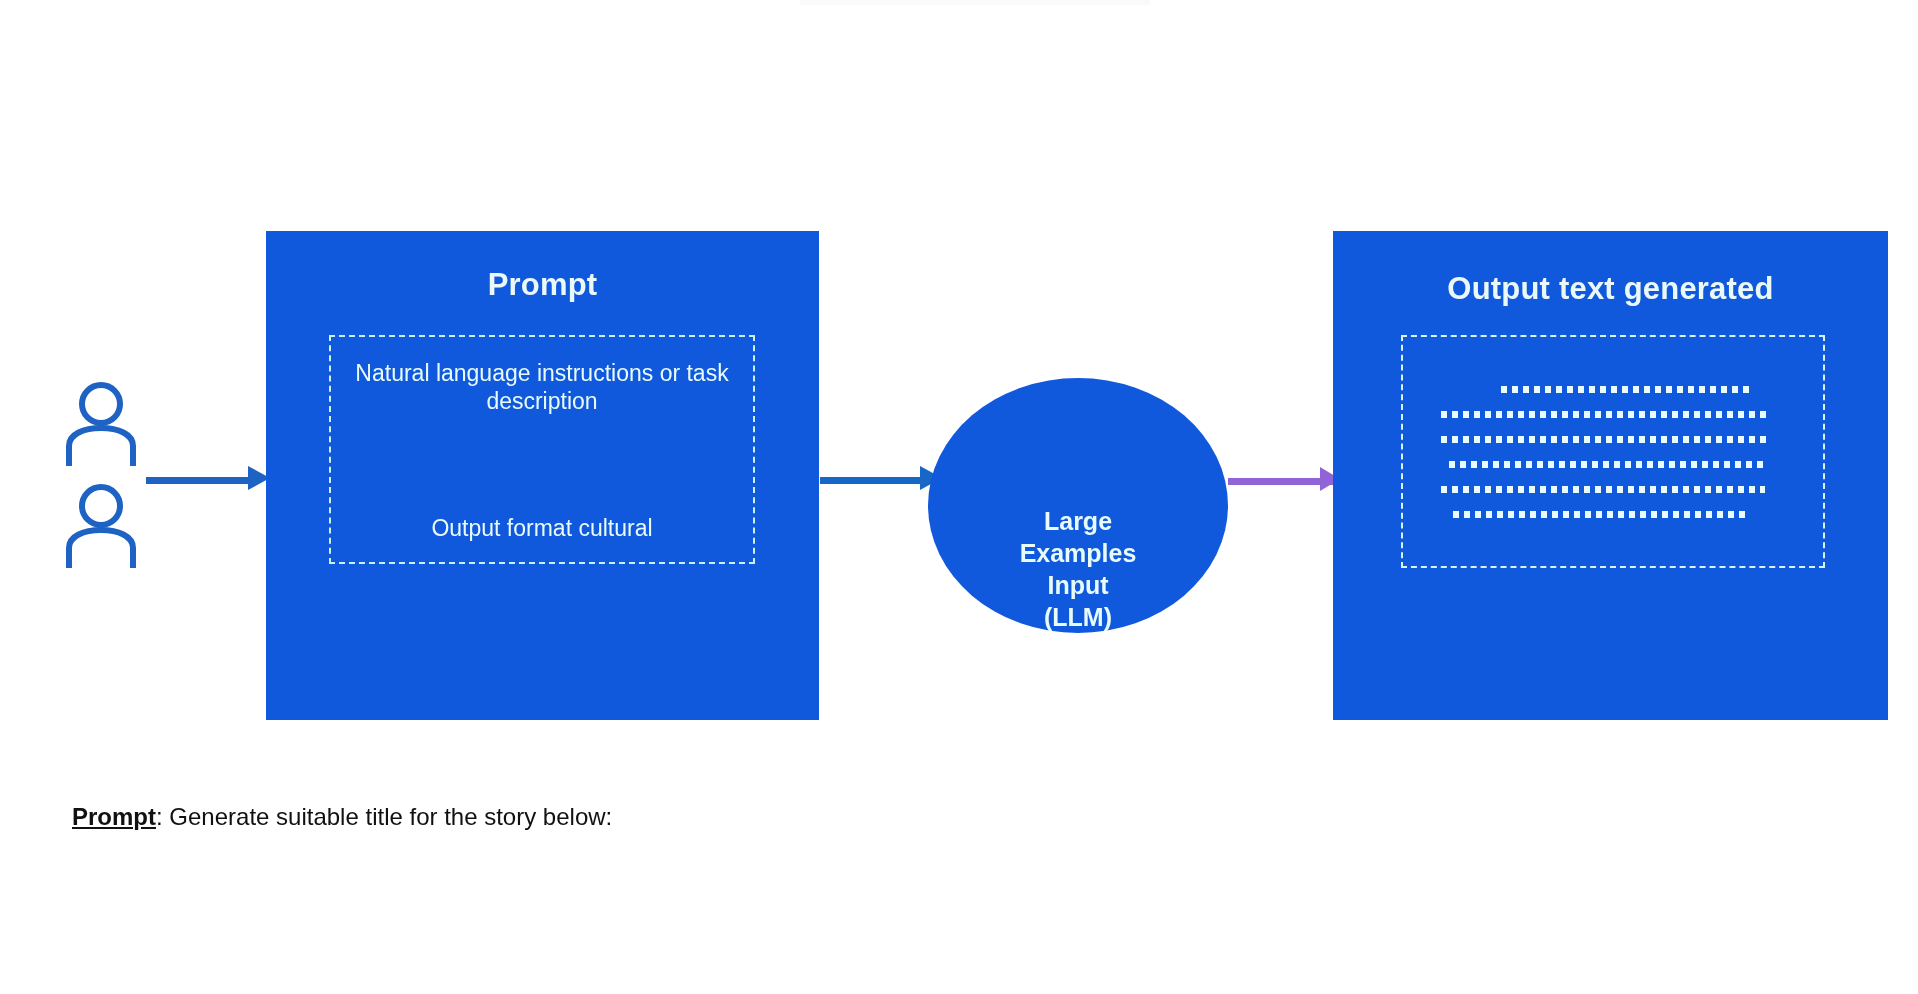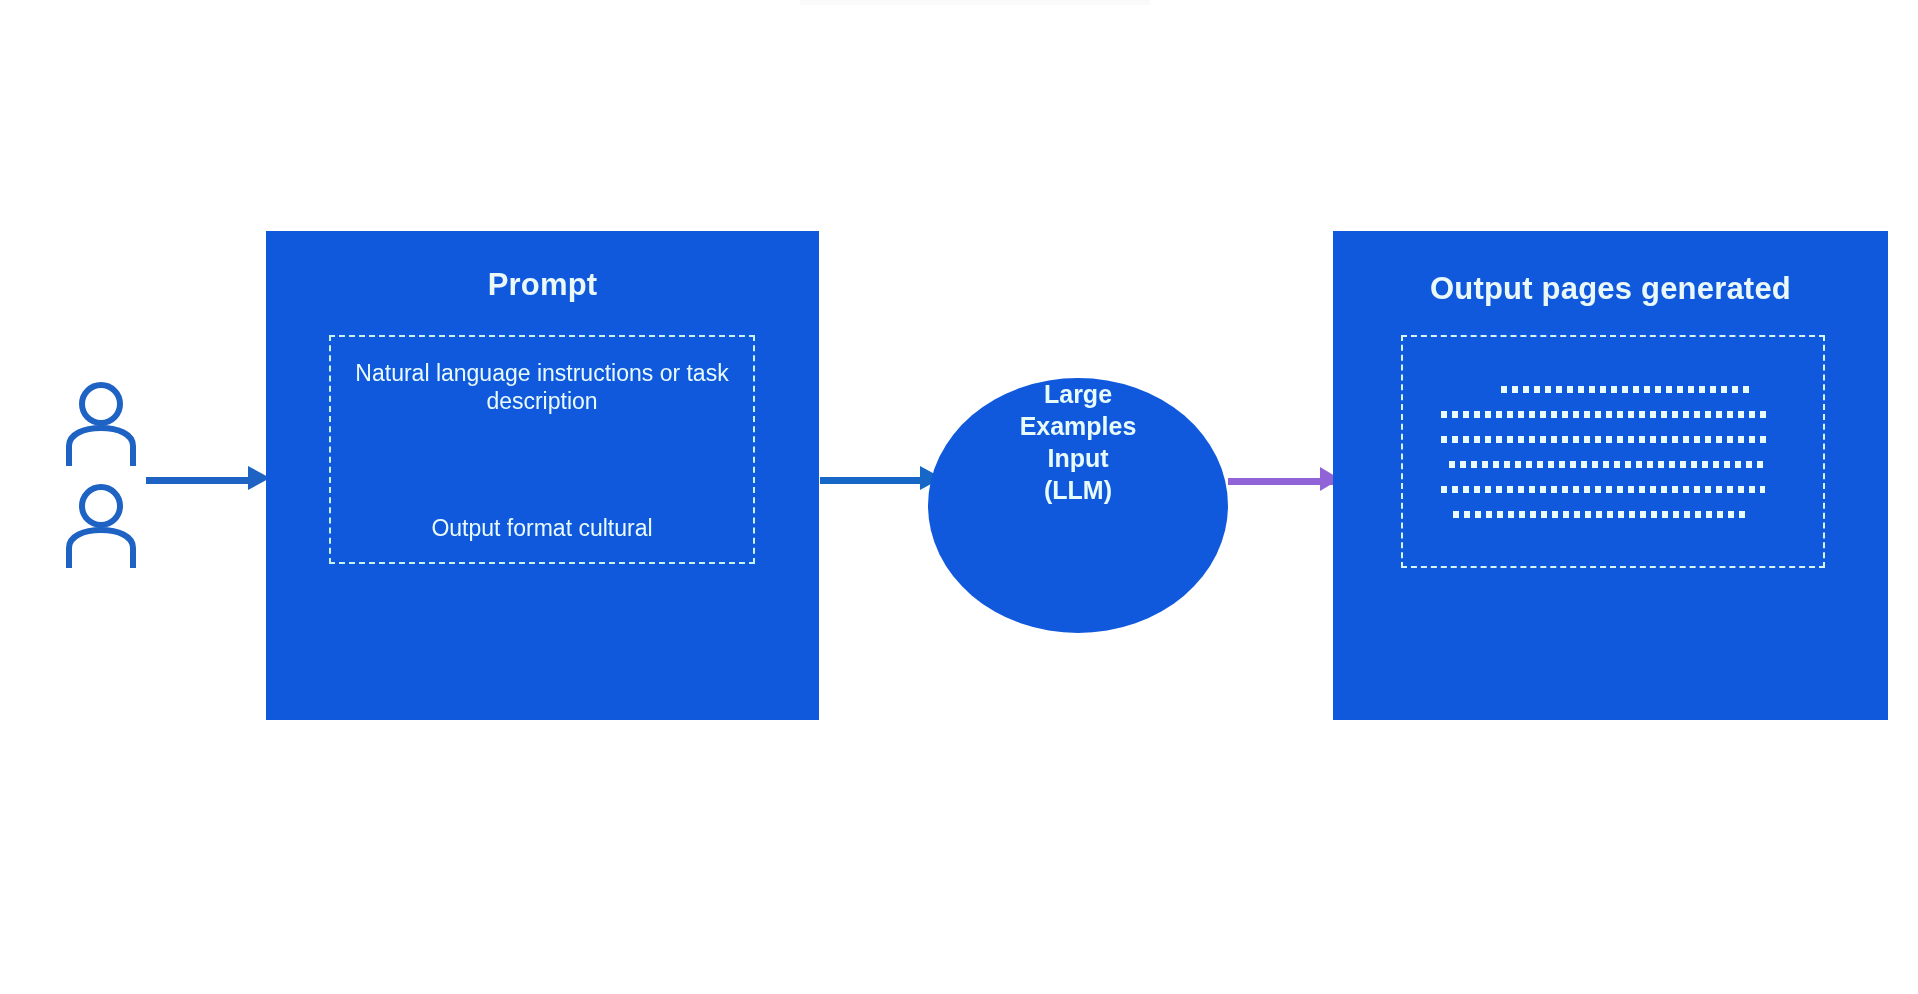--- a/index.html
+++ b/index.html
@@ -106,21 +106,21 @@
   
   .llm-circle {
     position: absolute;
     left: 928px;
     top: 378px;
     width: 300px;
     height: 255px;
     border-radius: 50%;
     background: #1059dc;
     display: flex;
-    align-items: flex-start;
+    align-items: flex-end;
     justify-content: center;
   }
   .llm-text {
     text-align: center;
     color: #e7fbfb;
     font-weight: bold;
     font-size: 25px;
     line-height: 1.28;
   }
 
@@ -216,26 +216,27 @@
     <div>Examples</div>
     <div>Input</div>
     <div>(LLM)</div>
   </div>
 </div>
 
 <div class="arrow-line arr3-line"></div>
 <div class="arrow-head arr3-head"></div>
 
 <div class="output-box">
-  <div class="box-title">Output pages generated</div>
+  <div class="box-title">Output text generated</div>
   <div class="output-inner">
     <div class="dash-row" style="width:63%; margin:0 auto 0 22%;"></div>
     <div class="dash-row" style="width:82%; margin-left:7%;"></div>
     <div class="dash-row" style="width:82%; margin-left:7%;"></div>
     <div class="dash-row" style="width:79%; margin-left:9%;"></div>
     <div class="dash-row" style="width:81%; margin-left:7%;"></div>
     <div class="dash-row" style="width:73%; margin-left:10%;"></div>
   </div>
 </div>
 
 <div class="caption">
+  <p><span class="lead">Prompt</span><span>: Generate suitable title for the story below:</span></p>
   <div class="gap"></div>
 </div>
 
 </body></html>

